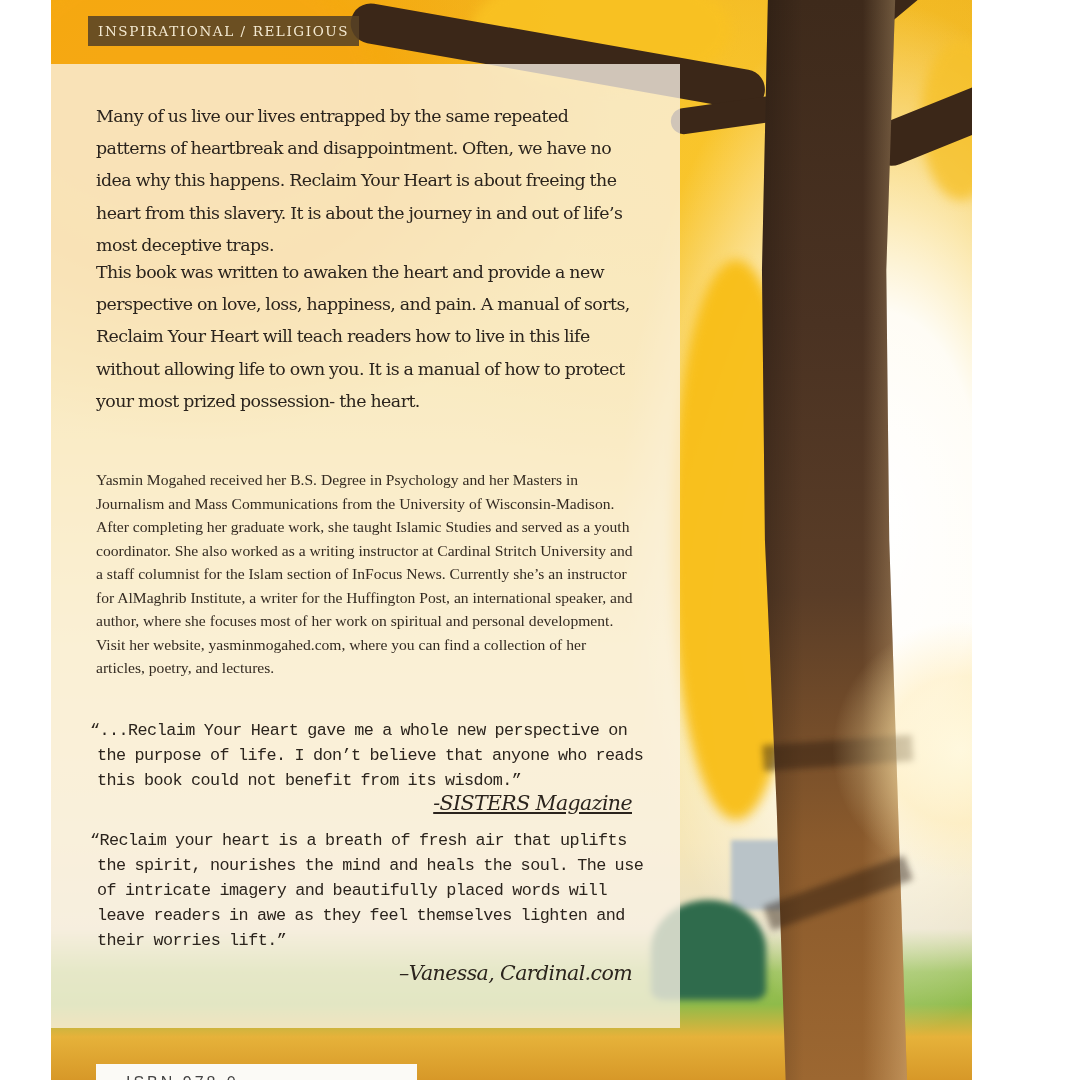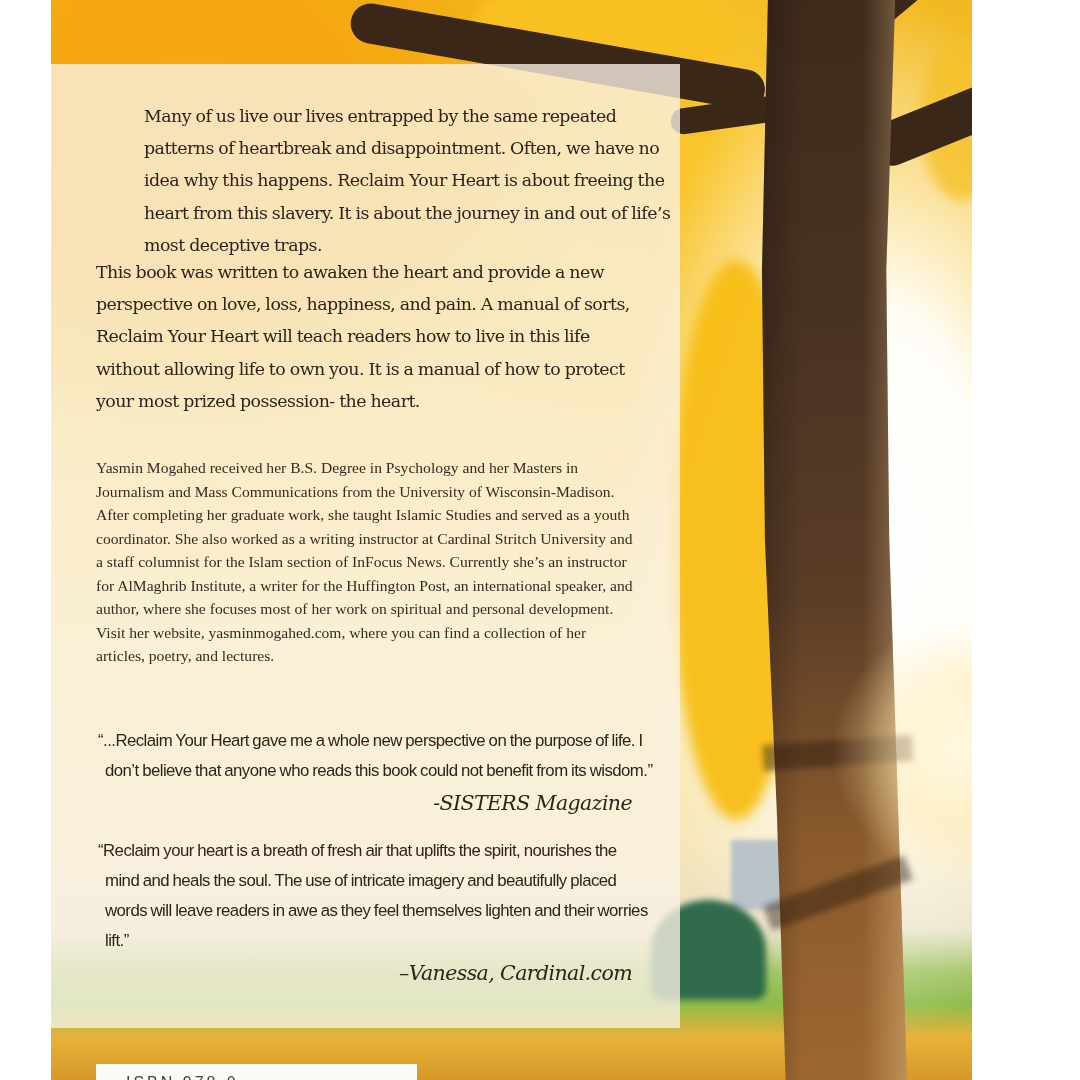--- a/index.html
+++ b/index.html
@@ -129,60 +129,60 @@
       color: #2b241d;
     }
     .blurb {
       font-family: "DejaVu Serif", serif;
       font-size: 17.4px;
       line-height: 32.2px;
       margin: 0;
       letter-spacing: -0.55px;
       word-spacing: -0.5px;
     }
-    .blurb-1 { position: absolute; top: 36px; width: 545px; margin-left: 48px; }
+    .blurb-1 { position: absolute; top: 36px; width: 545px; }
     .blurb-2 { position: absolute; top: 192px; width: 545px; }
     .bio {
       position: absolute;
-      top: 392px;
+      top: 404px;
       width: 540px;
       font-family: "Liberation Serif", serif;
       font-size: 15.6px;
       line-height: 23.5px;
       margin: 0;
       color: #342b22;
     }
     .quote {
       position: absolute;
       left: -6px;
       width: 548px;
-      font-family: Liberation Sans, sans-serif;
+      font-family: Liberation Mono, monospace;
       font-size: 16.8px;
-      line-height: 30px;
-      margin: 8px;
+      line-height: 25px;
+      margin: 0;
       letter-spacing: -0.55px;
       word-spacing: -0.6px;
       text-indent: -7px;
       padding-left: 7px;
     }
     .quote-1 { top: 654px; }
     .quote-2 { top: 764px; }
     .attribution {
       position: absolute;
       right: 9px;
       width: 545px;
       text-align: right;
       font-family: "DejaVu Serif", serif;
       font-style: italic;
       font-size: 20.5px;
       letter-spacing: -0.6px;
       margin: 0;
       color: #2b241d;
     }
-    .attr-1 { top: 727px; }
+    .attr-1 { top: 727px; text-decoration: underline; }
     .attr-2 { top: 897px; }
     
     .isbn-box {
       position: absolute;
       left: 45px;
       top: 1064px;
       width: 321px;
       height: 40px;
       background: #fbfaf6;
     }
@@ -216,20 +216,21 @@
 
   <div class="building"></div>
   <div class="hedge"></div>
   <div class="deer"></div>
 
   <div class="trunk"></div>
   <div class="trunk-band" style="top:740px;transform:rotate(-4deg);"></div>
   <div class="trunk-band" style="top:880px;transform:rotate(-20deg);"></div>
   <div class="sunflare"></div>
 
+  <div class="category-badge">INSPIRATIONAL / RELIGIOUS</div>
 
   <div class="panel">
     <div class="panel-inner">
       <p class="blurb blurb-1">Many of us live our lives entrapped by the same repeated patterns of heartbreak and disappointment. Often, we have no idea why this happens. Reclaim Your Heart is about freeing the heart from this slavery. It is about the journey in and out of life’s most deceptive traps.</p>
       <p class="blurb blurb-2">This book was written to awaken the heart and provide a new perspective on love, loss, happiness, and pain. A manual of sorts, Reclaim Your Heart will teach readers how to live in this life without allowing life to own you. It is a manual of how to protect your most prized possession- the heart.</p>
 
       <p class="bio">Yasmin Mogahed received her B.S. Degree in Psychology and her Masters in Journalism and Mass Communications from the University of Wisconsin-Madison. After completing her graduate work, she taught Islamic Studies and served as a youth coordinator. She also worked as a writing instructor at Cardinal Stritch University and a staff columnist for the Islam section of InFocus News. Currently she’s an instructor for AlMaghrib Institute, a writer for the Huffington Post, an international speaker, and author, where she focuses most of her work on spiritual and personal development. Visit her website, yasminmogahed.com, where you can find a collection of her articles, poetry, and lectures.</p>
 
       <p class="quote quote-1">“...Reclaim Your Heart gave me a whole new perspective on the purpose of life. I don’t believe that anyone who reads this book could not benefit from its wisdom.”</p>
       <p class="attribution attr-1">-SISTERS Magazine</p>

